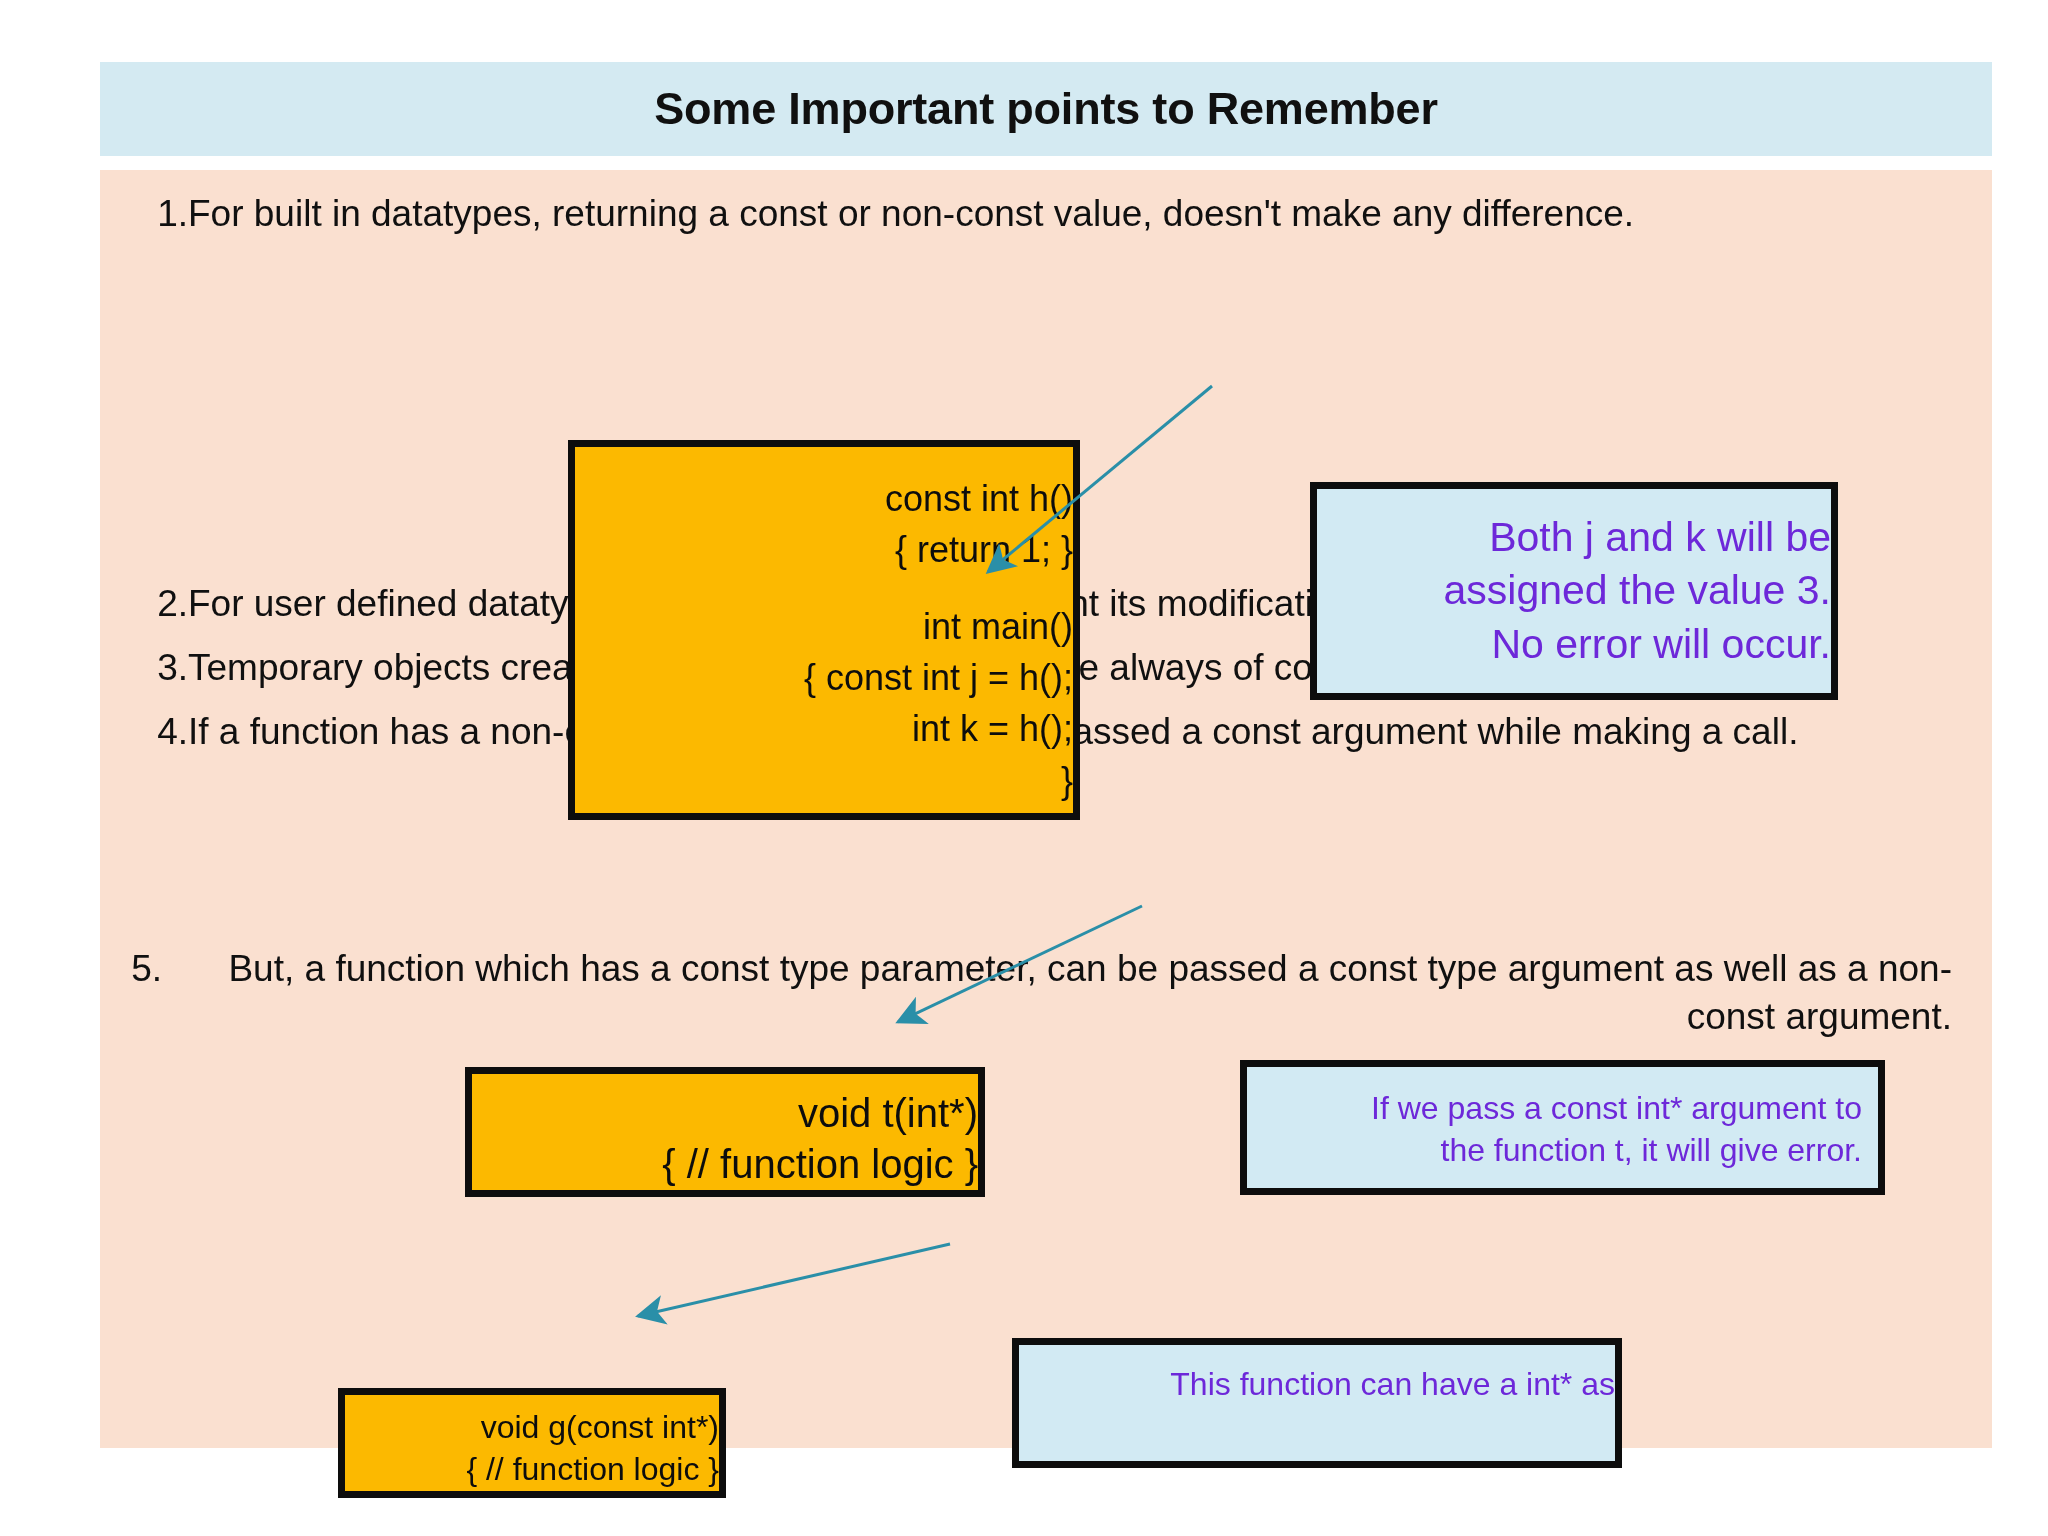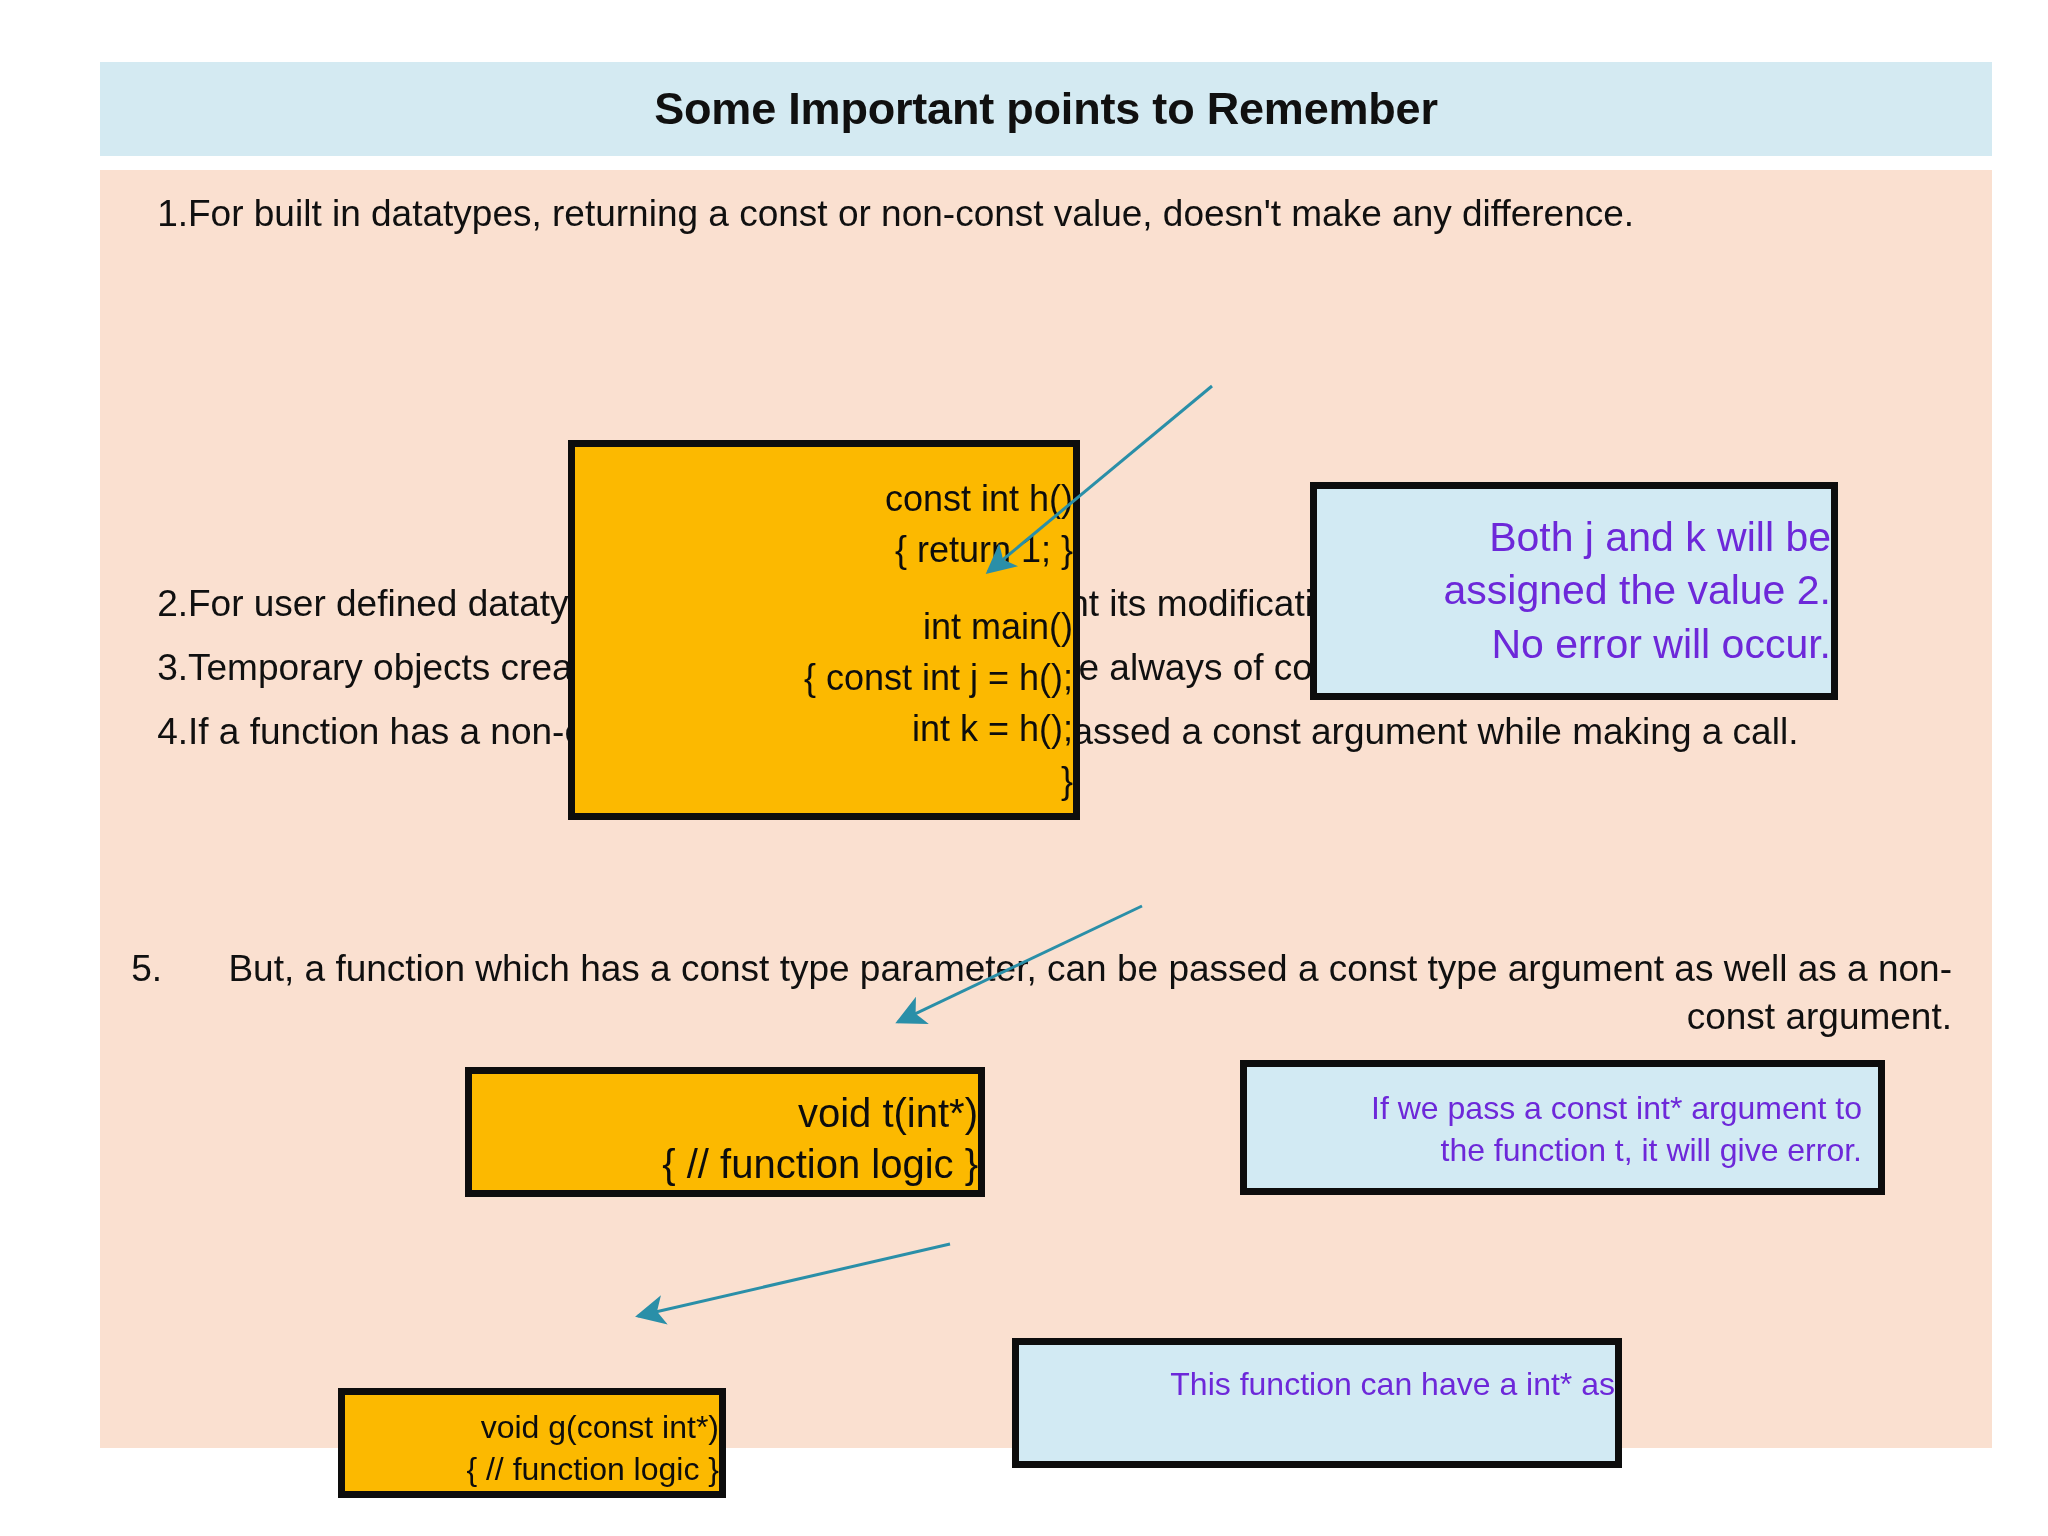--- a/index.html
+++ b/index.html
@@ -212,21 +212,21 @@
       <div class="code-line"> { // function logic }</div>
     </div>
 
     <div class="code-box cb3">
       <div class="code-line">void g(const int*)</div>
       <div class="code-line"> { // function logic }</div>
     </div>
 
     <div class="callout co1">
       <div class="cl-line">Both j and k will be</div>
-      <div class="cl-line">assigned the value 2.</div>
+      <div class="cl-line">assigned the value 3.</div>
       <div class="cl-line">No error will occur.</div>
     </div>
 
     <div class="callout co2">
       <div class="cl-line">If we pass a const int* argument to</div>
       <div class="cl-line">the function t, it will give error.</div>
     </div>
 
     <div class="callout co3">
       <div class="cl-line">This function can have a int* as</div>

